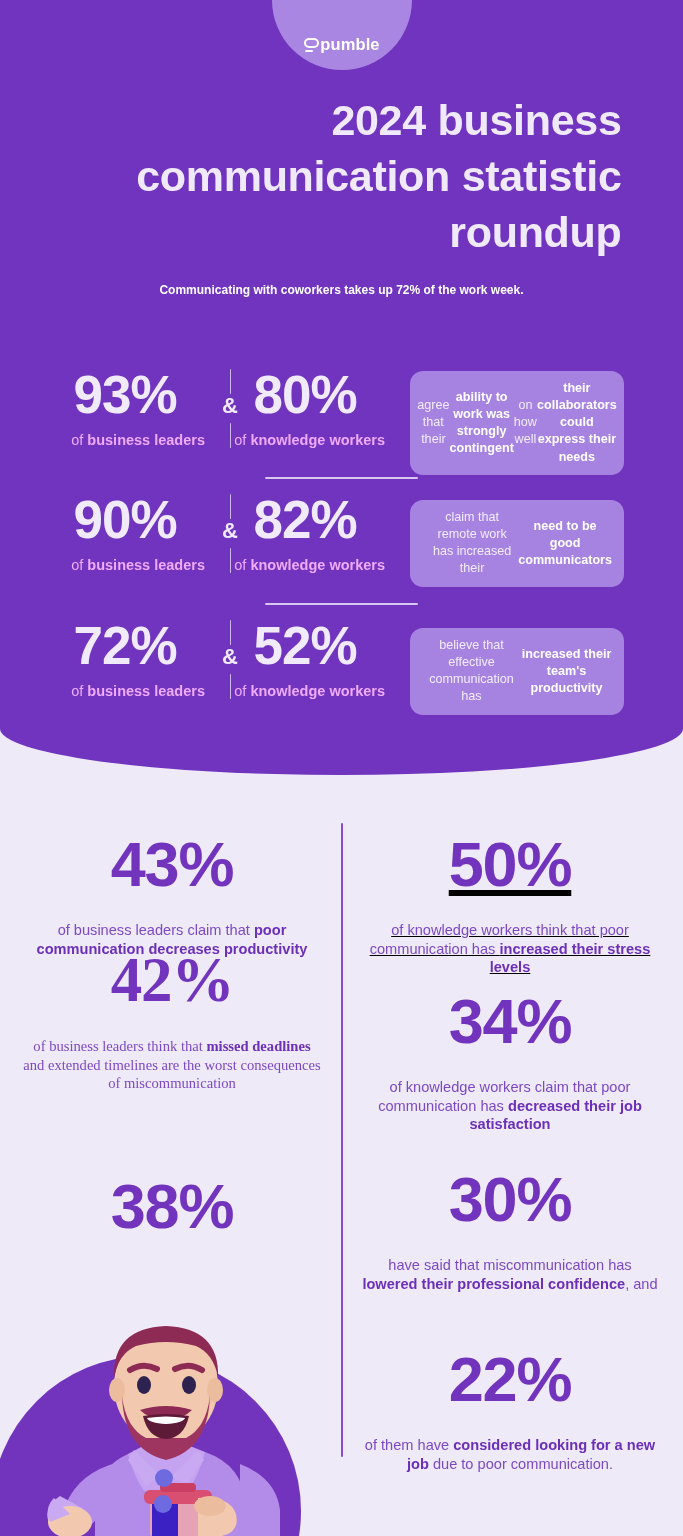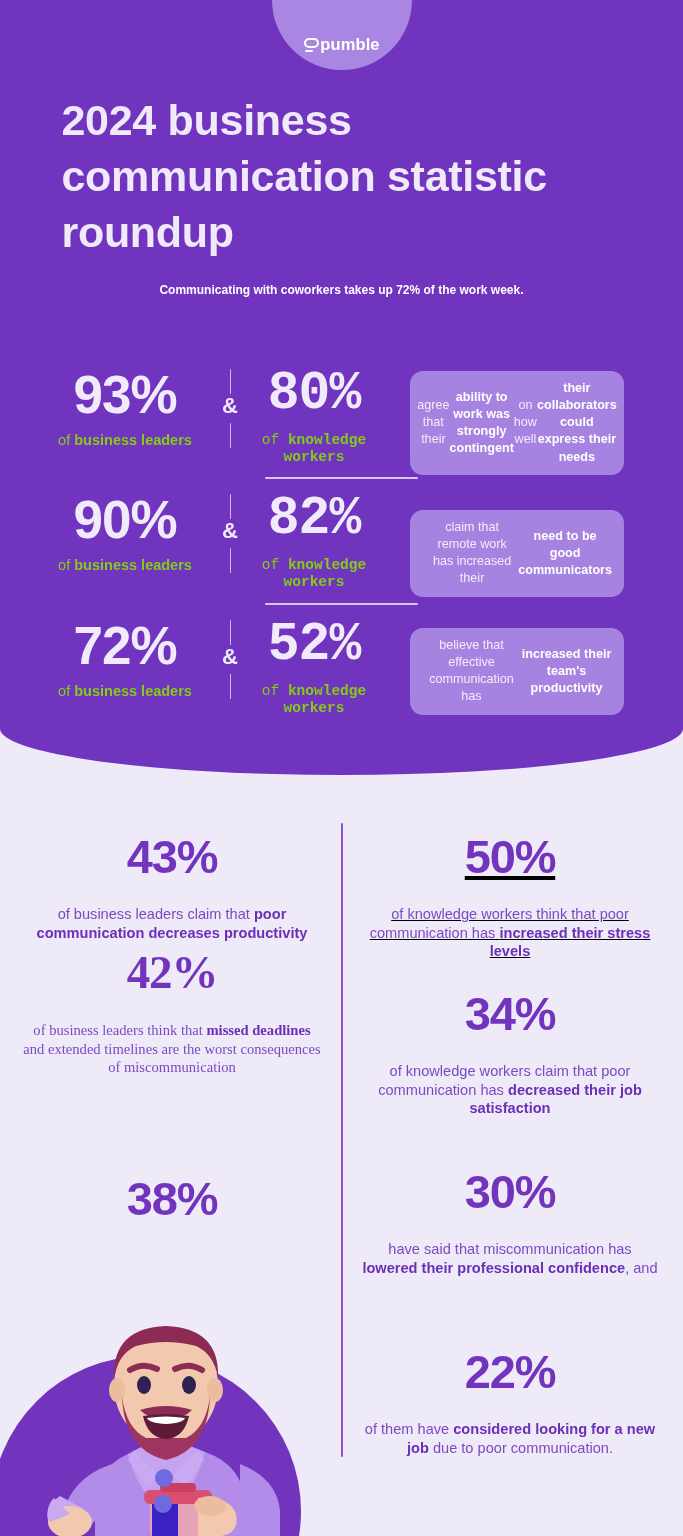--- a/index.html
+++ b/index.html
@@ -36,75 +36,75 @@
   }
   .logo-mark .tail{
     position:absolute;left:1px;top:13px;width:8px;height:0;
     border-top:2.2px solid #fff;border-radius:2px;
   }
   .logo-text{color:#fff;font-size:16.5px;font-weight:600;letter-spacing:.1px;}
 
   
   .hero-title{
     position:absolute;left:50%;transform:translateX(-50%);top:93px;
-    width:560px;text-align:left;color:#EFE9FA;
+    width:560px;text-align:right;color:#EFE9FA;
     font-size:43px;font-weight:700;line-height:1.3;letter-spacing:-.3px;
   }
   .hero-sub{
     position:absolute;left:50%;transform:translateX(-50%);top:282px;
     width:480px;text-align:center;color:#FFFFFF;
     font-size:12px;font-weight:600;line-height:1.42;
   }
 
   
   .srow{position:absolute;left:0;width:683px;height:95px;}
   .srow.r1{top:365px;} .srow.r2{top:490px;} .srow.r3{top:616px;}
 
   .pair{position:absolute;left:45px;top:0;width:345px;height:95px;}
-  .half{position:absolute;top:0;width:160px;text-align:center;}
-  .half.left{left:0;} .half.right{left:189px;font-family:Liberation Mono, monospace;}
+  .half{position:absolute;top:0;width:160px;text-align:right;}
+  .half.left{left:0;} .half.right{left:180px;}
   .big{
     color:#F0EAFA;font-size:53px;font-weight:700;line-height:1;
     letter-spacing:-1px;height:58px;display:flex;align-items:center;justify-content:center;
   }
-  .cap{color:#84cc16;font-size:14.5px;font-weight:400;margin-top:9px;line-height:1.2;}
+  .cap{color:#f0abfc;font-size:14.5px;font-weight:400;margin-top:9px;line-height:1.2;}
   .cap b{font-weight:700;}
 
   .amp-wrap{position:absolute;left:160px;top:0;width:50px;height:95px;}
   .amp{
     position:absolute;left:0;top:28px;width:50px;text-align:center;
     color:#F0EAFA;font-size:22px;font-weight:700;
   }
   .amp-bar{position:absolute;left:24.5px;width:1.6px;background:#CDB6EC;border-radius:1px;}
   .amp-bar.top{top:4px;height:25px;}
   .amp-bar.bot{top:58px;height:25px;}
 
   .badge{
     position:absolute;left:410px;top:6px;width:214px;min-height:80px;
     background:#A783E1;border-radius:13px;
     display:flex;align-items:center;justify-content:center;
     padding:9px 12px;box-sizing:border-box;
     color:#F2ECFB;font-size:12.6px;line-height:1.36;text-align:center;font-weight:400;
   }
   .badge b{font-weight:700;color:#FFFFFF;}
-  .srow.r2 .badge{top:20px;min-height:72px;padding-left:16px;}
+  .srow.r2 .badge{top:10px;min-height:72px;padding-left:16px;}
   .srow.r3 .badge{top:12px;min-height:68px;}
 
   .hdiv{position:absolute;left:265px;width:153px;height:1.6px;background:#D9C6F0;border-radius:2px;}
   .hdiv.d1{top:477px;} .hdiv.d2{top:603px;}
 
   
   .vdiv{position:absolute;left:341px;top:823px;width:2.4px;height:634px;background:#8B4FD0;border-radius:2px;}
 
   .col{position:absolute;width:300px;}
   .col.left{left:22px;} .col.right{left:360px;}
 
   .item{position:absolute;width:300px;text-align:center;}
   .num{
-    color:#7334BD;font-size:47px;font-weight:700;line-height:1;letter-spacing:-1.2px;
+    color:#7334BD;font-size:63px;font-weight:700;line-height:1;letter-spacing:-1.2px;
   }
   .desc{
     color:#7C49C4;font-size:14.6px;line-height:1.27;margin-top:25px;font-weight:400;
   }
   .desc b{font-weight:700;color:#6C2FB8;}
 
   
   .illo{position:absolute;left:0;top:1300px;width:330px;height:236px;overflow:hidden;}
   .illo-circle{
     position:absolute;left:-9px;top:56px;width:310px;height:310px;

